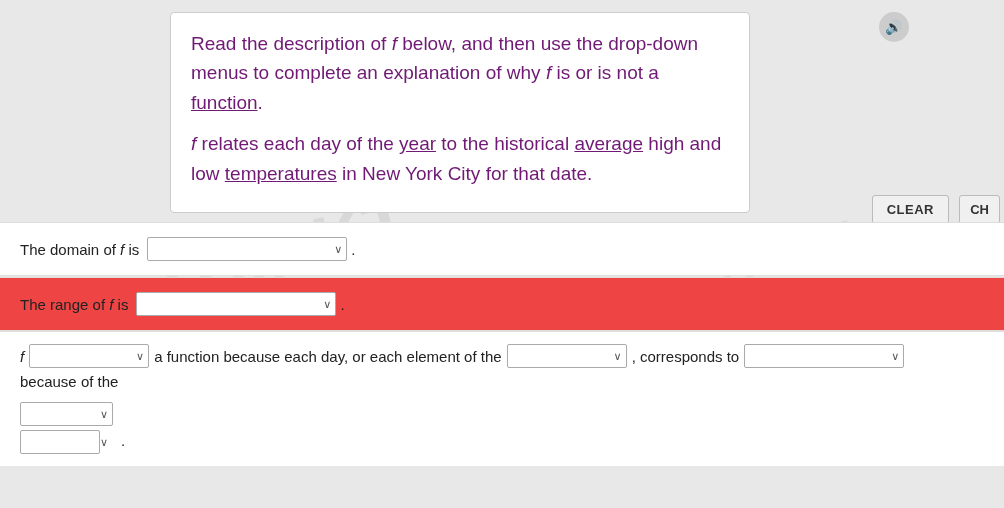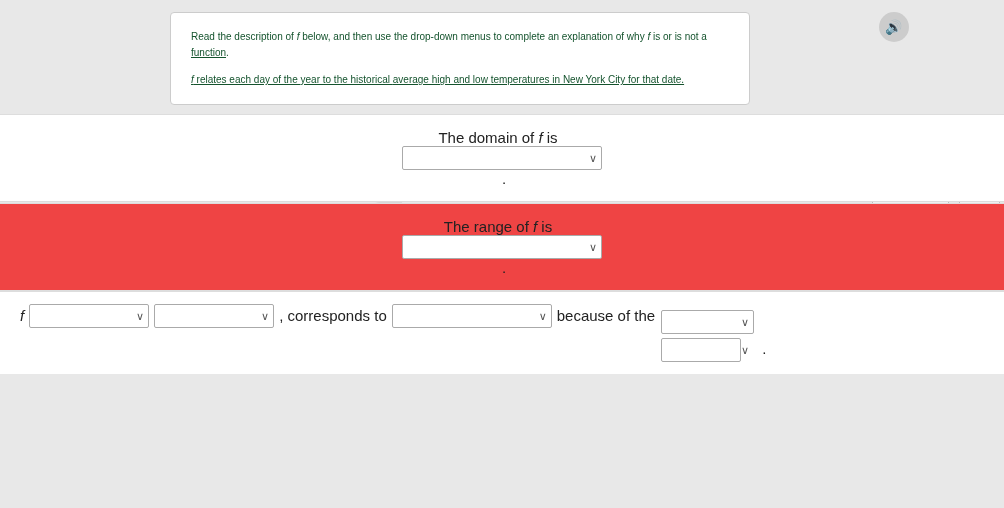--- a/index.html
+++ b/index.html
@@ -51,31 +51,30 @@
       position: relative;
     }
 
     .description-box {
       background: white;
       border: 1px solid #ccc;
       border-radius: 4px;
       padding: 16px 20px;
       width: 580px;
       line-height: 1.55;
-      font-size: 10px;
-      color: #14532d;
+      font-size: 19px;
+      color: #701a75;
     }
 
     .description-box p {
       margin-bottom: 12px;
     }
 
     .description-box p:last-child {
-      margin-bottom: 0;
-      text-decoration: underline;
+      margin-bottom: 8px;
     }
 
     .underline {
       text-decoration: underline;
     }
 
     
     .speaker-button {
       position: absolute;
       right: 95px;
@@ -128,21 +127,20 @@
       border-top: 1px solid #ddd;
       border-bottom: 1px solid #ddd;
       padding: 14px 20px;
       display: flex;
       align-items: center;
       font-size: 15px;
       color: #222;
       margin-top: 1px;
       position: relative;
       z-index: 1;
-      flex-direction: column;
     }
 
     .section-row.shaded {
       background: #ef4444;
     }
 
     .section-row label {
       margin-right: 8px;
       white-space: nowrap;
     }
@@ -285,20 +283,21 @@
       <em>f</em>
 
       <div class="select-wrapper select-wrapper-sm">
         <select>
           <option value=""></option>
           <option value="is">is</option>
           <option value="isnot">is not</option>
         </select>
       </div>
 
+      <span>a function because each day, or each element of the</span>
 
       <div class="select-wrapper select-wrapper-sm">
         <select>
           <option value=""></option>
           <option value="domain">domain</option>
           <option value="range">range</option>
           <option value="codomain">codomain</option>
         </select>
       </div>
 

